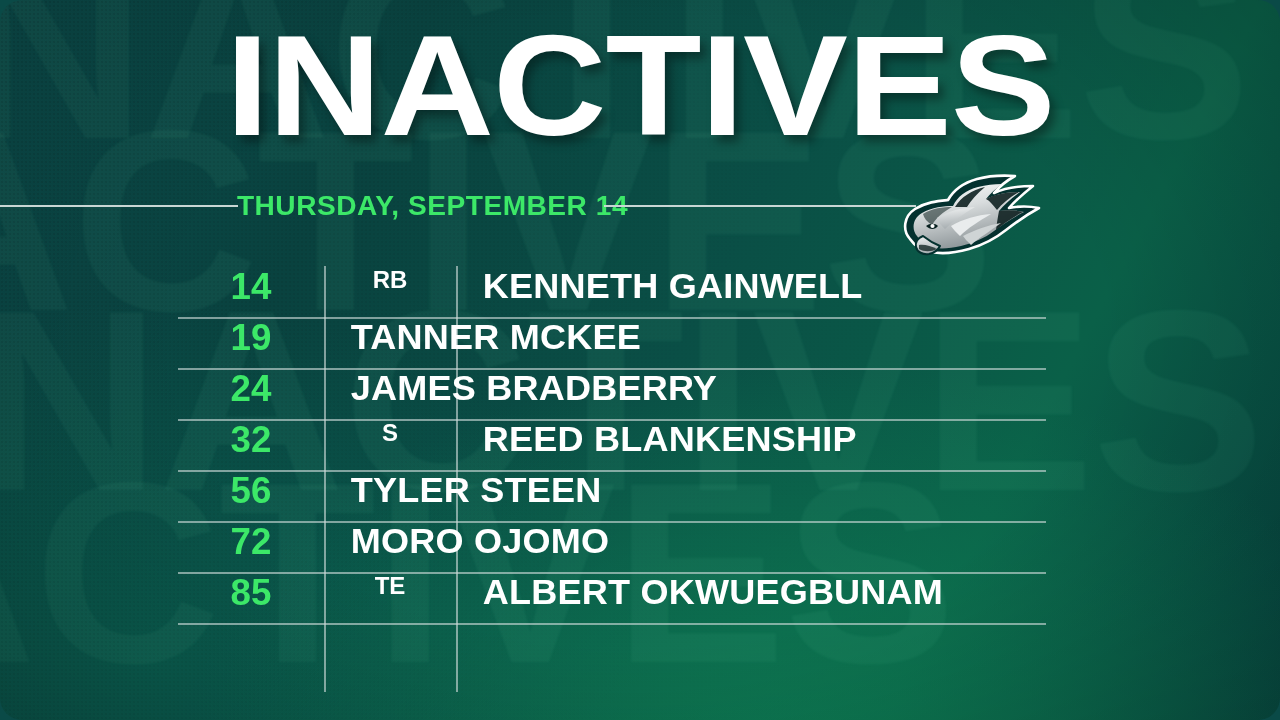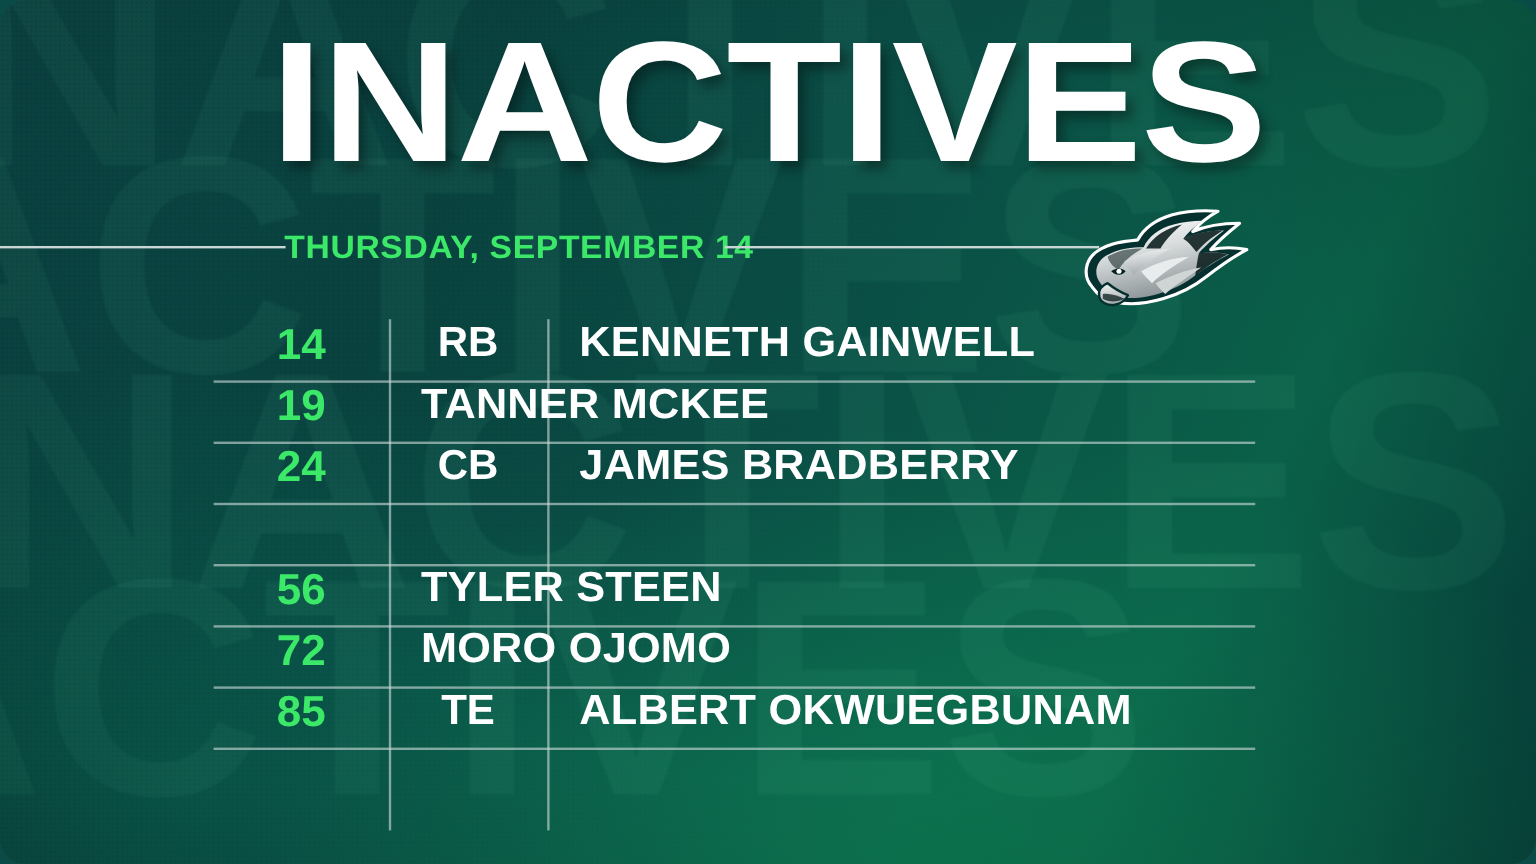--- a/index.html
+++ b/index.html
@@ -130,21 +130,21 @@
   }
   .cell-num {
     width: 146px; text-align: center;
     color: #3ce868;
     font-size: 36px; font-weight: 700;
     transform: scaleX(1.02);
   }
   .cell-pos {
     width: 132px; text-align: center;
     color: #ffffff;
-    font-size: 35px; font-weight: 700;
+    font-size: 24px; font-weight: 700;
   }
   .cell-name {
     flex: 1; padding-left: 26px;
     color: #ffffff;
     font-size: 35px; font-weight: 700;
     letter-spacing: .2px;
     transform: scaleX(1.03);
     transform-origin: left center;
     white-space: nowrap;
   }
@@ -235,22 +235,26 @@
       <div class="cell-num">14</div>
       <div class="cell-pos">RB</div>
       <div class="cell-name">KENNETH GAINWELL</div>
     </div>
     <div class="row" style="top:51px">
       <div class="cell-num">19</div>
       <div class="cell-name">TANNER MCKEE</div>
     </div>
     <div class="row" style="top:102px">
       <div class="cell-num">24</div>
-      <div class="cell-pos">CB</div>
       <div class="cell-name">JAMES BRADBERRY</div>
+    </div>
+    <div class="row" style="top:153px">
+      <div class="cell-num">32</div>
+      <div class="cell-pos">S</div>
+      <div class="cell-name">REED BLANKENSHIP</div>
     </div>
     <div class="row" style="top:204px">
       <div class="cell-num">56</div>
       <div class="cell-name">TYLER STEEN</div>
     </div>
     <div class="row" style="top:255px">
       <div class="cell-num">72</div>
       <div class="cell-name">MORO OJOMO</div>
     </div>
     <div class="row" style="top:306px">

